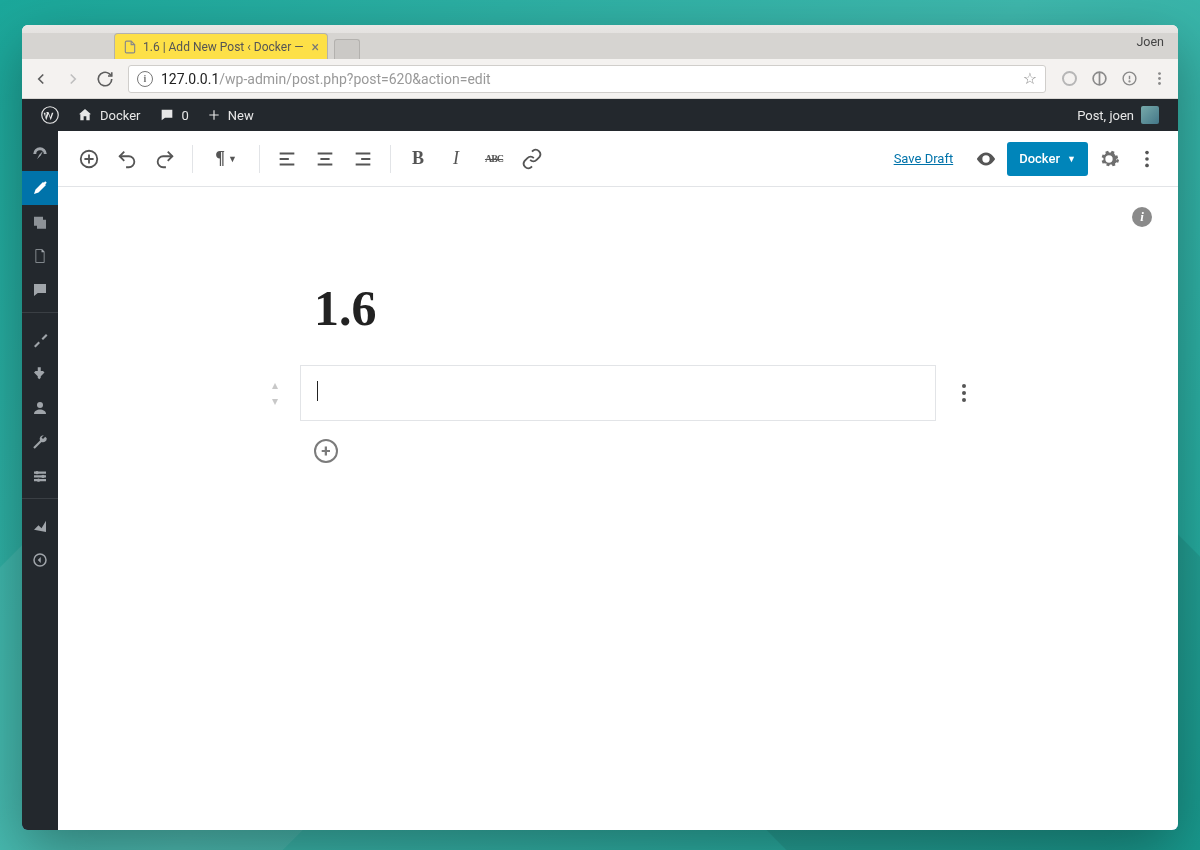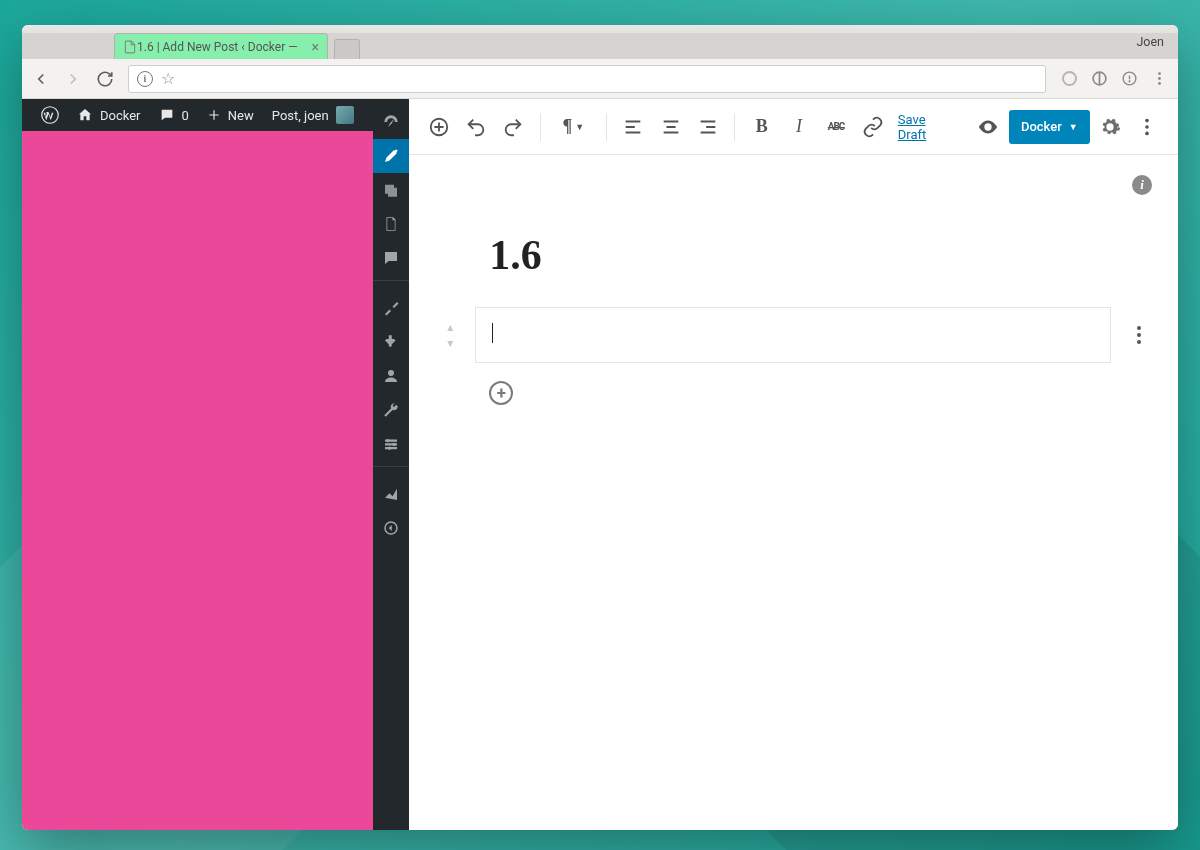--- a/index.html
+++ b/index.html
@@ -14,41 +14,41 @@
   .titlebar{height:34px;background:linear-gradient(#e9e7e5,#d6d4d1);display:flex;align-items:center;position:relative;border-bottom:1px solid #b9b7b4;}
   .traffic{display:flex;gap:8px;padding-left:12px;}
   .traffic span{width:12px;height:12px;border-radius:50%;}
   .traffic .r{background:#ff5f57;border:0.5px solid #e1463d;}
   .traffic .y{background:#ffbd2e;border:0.5px solid #e0a020;}
   .traffic .g{background:#28c940;border:0.5px solid #1bab2e;}
   .titlebar .username{position:absolute;right:14px;font-size:12.5px;color:#454545;margin-left:12px;}
 
   
   .tabstrip{height:26px;background:#d6d4d1;display:flex;align-items:flex-end;padding-left:92px;position:absolute;top:8px;left:0;right:0;}
-  .tab{height:26px;background:#86efac;border:1px solid #b3b1ae;border-bottom:none;border-radius:4px 4px 0 0;display:flex;align-items:center;padding:0 8px;font-size:12px;color:#555;width:214px;gap:0;}
+  .tab{height:26px;background:#fde047;border:1px solid #b3b1ae;border-bottom:none;border-radius:4px 4px 0 0;display:flex;align-items:center;padding:0 8px;font-size:12px;color:#555;width:214px;gap:6px;}
   .tab .favicon{width:14px;height:14px;display:flex;align-items:center;justify-content:center;color:#888;}
   .tab .ttitle{flex:1;white-space:nowrap;overflow:hidden;text-overflow:ellipsis;}
   .tab .tclose{font-size:14px;color:#777;cursor:pointer;}
   .newtab{width:26px;height:20px;margin-left:6px;background:#cbc9c6;border-radius:3px 3px 0 0;border:1px solid #b3b1ae;border-bottom:none;}
 
   
   .urlbar{height:40px;background:#f4f2f0;border-bottom:1px solid #d9d7d4;display:flex;align-items:center;padding:0 10px;gap:14px;}
   .navbtn{width:18px;height:18px;color:#5e5e5e;display:flex;align-items:center;justify-content:center;cursor:pointer;}
   .navbtn.disabled{color:#bfbfbf;}
   .addrbox{flex:1;height:28px;border:1px solid #d0cecb;border-radius:3px;background:#fff;display:flex;align-items:center;padding:0 8px;gap:8px;font-size:14px;color:#666;}
   .addrbox .info{width:16px;height:16px;border:1.4px solid #777;border-radius:50%;display:flex;align-items:center;justify-content:center;font-size:10px;font-weight:bold;color:#777;font-family:serif;}
   .addrbox .url{flex:1;color:#999;}
   .addrbox .host{color:#222;}
   .addrbox .star{color:#8a8a8a;font-size:16px;}
   .exticons{display:flex;gap:12px;align-items:center;color:#8a8a8a;}
   .exticons span{width:18px;height:18px;display:flex;align-items:center;justify-content:center;}
   .circ{width:15px;height:15px;border:2.5px solid #b6b6b6;border-radius:50%;}
 
   
-  .content{flex:1;display:flex;background:#ec4899;overflow:hidden;}
+  .content{flex:1;display:flex;flex-direction:column;background:#0369a1;overflow:hidden;}
 
   
   .wpbar{height:32px;background:#23282d;color:#e7e7e7;display:flex;align-items:center;padding:0 10px;font-size:13px;}
   .wpbar .seg{display:flex;align-items:center;gap:7px;padding:0 9px;height:100%;cursor:pointer;}
   .wpbar .wpicon{width:18px;height:18px;}
   .wpbar .spacer{flex:1;}
   .wpbar .avatar{width:18px;height:18px;background:linear-gradient(135deg,#7aa,#478);border-radius:2px;}
 
   
   .wpmain{flex:1;display:flex;overflow:hidden;}
@@ -62,27 +62,27 @@
   
   .editor{flex:1;background:#fff;display:flex;flex-direction:column;overflow:hidden;}
   .etoolbar{height:56px;border-bottom:1px solid #e2e4e7;display:flex;align-items:center;padding:0 14px;gap:4px;}
   .etoolbar .tbtn{width:34px;height:34px;display:flex;align-items:center;justify-content:center;color:#555;border-radius:3px;cursor:pointer;}
   .etoolbar .tbtn svg{width:22px;height:22px;}
   .etoolbar .divider{width:1px;height:28px;background:#e2e4e7;margin:0 6px;}
   .etoolbar .grow{flex:1;}
   .savedraft{color:#0073aa;text-decoration:underline;font-size:13px;margin-right:12px;cursor:pointer;}
   .publish{background:#0085ba;color:#fff;border:none;height:34px;padding:0 12px;border-radius:3px;font-size:13px;font-weight:500;display:flex;align-items:center;gap:7px;cursor:pointer;}
   .publish .caret{font-size:9px;}
-  .strike{text-decoration:line-through;font-size:10px;font-weight:bold;letter-spacing:-1px;}
+  .strike{text-decoration:line-through;font-size:10px;font-weight:bold;letter-spacing:-1px;font-family:Liberation Serif, serif;}
 
   
   .ecanvas{flex:1;overflow:auto;position:relative;padding-top:40px;}
   .einfo{position:absolute;top:20px;right:26px;width:20px;height:20px;background:#8a8a8a;border-radius:50%;display:flex;align-items:center;justify-content:center;color:#fff;font-family:serif;font-style:italic;font-size:13px;font-weight:bold;}
   .post{width:636px;margin:0 auto;}
-  .ptitle{font-family:Georgia,serif;font-size:42px;font-weight:bold;color:#222;margin:36px 0 28px 14px;}
+  .ptitle{font-family:Georgia,serif;font-size:50px;font-weight:bold;color:#222;margin:52px 0 28px 14px;}
   .blockwrap{position:relative;display:flex;align-items:center;}
   .movers{position:absolute;left:-28px;display:flex;flex-direction:column;gap:2px;color:#c8c8c8;}
   .movers span{font-size:12px;cursor:pointer;}
   .blockmore{position:absolute;right:-30px;display:flex;flex-direction:column;gap:3px;cursor:pointer;}
   .blockmore i{width:4px;height:4px;background:#555;border-radius:50%;}
   .parablock{flex:1;border:1px solid #e2e4e7;min-height:56px;padding:14px 16px;font-size:16px;position:relative;}
   .cursor{display:inline-block;width:1px;height:20px;background:#222;vertical-align:middle;animation:blink 1s step-end infinite;}
   @keyframes blink{50%{opacity:0;}}
   .addblock{margin:18px 0 0 14px;width:24px;height:24px;border:2px solid #7b7b7b;border-radius:50%;display:flex;align-items:center;justify-content:center;color:#7b7b7b;font-size:17px;font-weight:bold;cursor:pointer;}
 </style>
@@ -125,20 +125,21 @@
         </svg>
     </div>
     <div class="navbtn">
       <svg viewBox="0 0 24 24" width="18" height="18" fill="none" stroke="#5e5e5e" stroke-width="2.2">
           <path d="M21 12a9 9 0 1 1-3.5-7.1L21 8"></path>
           <path d="M21 3v5h-5"></path>
         </svg>
     </div>
     <div class="addrbox">
       <span class="info">i</span>
+      <span class="url"><span class="host">127.0.0.1</span><span>/wp-admin/post.php?post=620&amp;action=edit</span></span>
       <span class="star">☆</span>
     </div>
     <div class="exticons">
       <span>
           <i class="circ"></i>
         </span>
       <span>
           <svg viewBox="0 0 24 24" width="17" height="17" fill="none" stroke="#8a8a8a" stroke-width="2.4">
             <circle cx="12" cy="12" r="9"></circle>
             <line x1="12" y1="3" x2="12" y2="21"></line>

